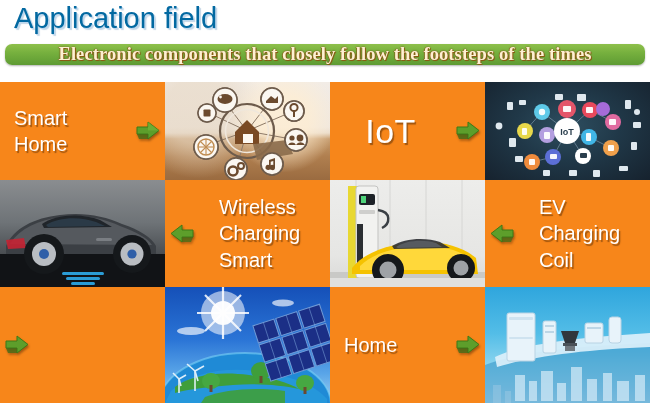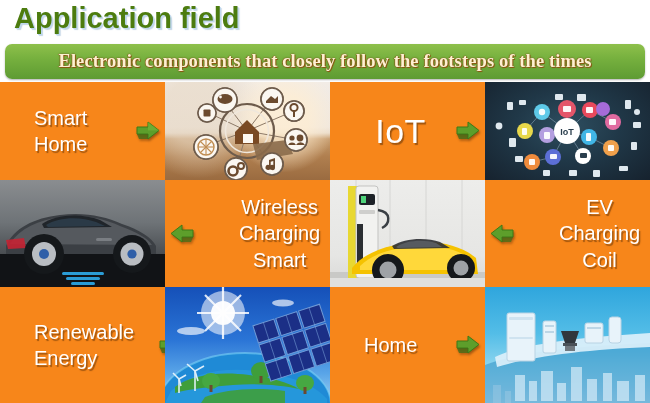--- a/index.html
+++ b/index.html
@@ -15,34 +15,34 @@
     font-family: "Liberation Sans", sans-serif;
     position: relative;
   }
 
   
   .page-title {
     position: absolute;
     left: 14px;
     top: 2px;
     font-size: 29px;
-    font-weight: bold;
-    color: #4d7c0f;
+    font-weight: normal;
+    color: #0369a1;
     letter-spacing: 0px;
     text-shadow: 1px 1px 0 #bcd7ee, 2px 2px 1px rgba(150,180,210,0.55);
     white-space: nowrap;
   }
 
   
   .banner {
     position: absolute;
     left: 5px;
     top: 44px;
     width: 640px;
-    height: 35px;
+    height: 21px;
     border-radius: 7px;
     background: linear-gradient(to bottom, #8ec04b 0%, #76b03e 42%, #5e9b33 100%);
     box-shadow: 0 1px 2px rgba(0,0,0,0.30);
     display: flex;
     align-items: center;
     justify-content: center;
     overflow: hidden;
   }
   .banner-text {
     font-family: "Liberation Serif", serif;
@@ -77,23 +77,22 @@
     align-items: center;
   }
   .label {
     color: #ffffff;
     font-size: 20px;
     line-height: 1.32;
     font-weight: normal;
     text-shadow: 1.5px 1.5px 1px rgba(90,45,5,0.55);
     padding: 0 20px;
     flex: 1 1 auto;
-    margin-left: 20px;
-  }
-  .label.centered { text-align: center; }
+  }
+  .label.centered { text-align: left; }
   .label.big {
     font-size: 34px;
     text-align: center;
     letter-spacing: 0.5px;
   }
   .label.left { text-align: left; padding-left: 14px; }
 
   
   .arrow-wrap {
     flex: 0 0 auto;
@@ -412,21 +411,20 @@
     <span class="arrow-wrap">
       <svg class="arrow" width="26" height="24" viewBox="0 0 26 24" aria-hidden="true">
         <path d="M24 8 H13 V3 L2 11.5 L13 20 V15 H24 Z" fill="#5d9e2b" stroke="#3f7a18" stroke-width="1"></path>
         <path d="M24 15 H13 V20 L22 20 Z" fill="#3f6d19" opacity="0.7"></path>
       </svg>
     </span>
     <span class="label centered"><span>EV</span><br><span>Charging</span><br><span>Coil</span></span>
   </div>
 
   <div class="cell cell-text">
-    <span class="label left"><span>Renewable</span><br><span>Energy</span></span>
     <span class="arrow-wrap">
       <svg class="arrow" width="26" height="24" viewBox="0 0 26 24" aria-hidden="true">
         <path d="M2 8 H13 V3 L24 11.5 L13 20 V15 H2 Z" fill="#5d9e2b" stroke="#3f7a18" stroke-width="1"></path>
         <path d="M2 15 H13 V20 L4 20 Z" fill="#3f6d19" opacity="0.75"></path>
       </svg>
     </span>
   </div>
 
   <div class="cell">
     <div class="pic pic-solar"></div>

